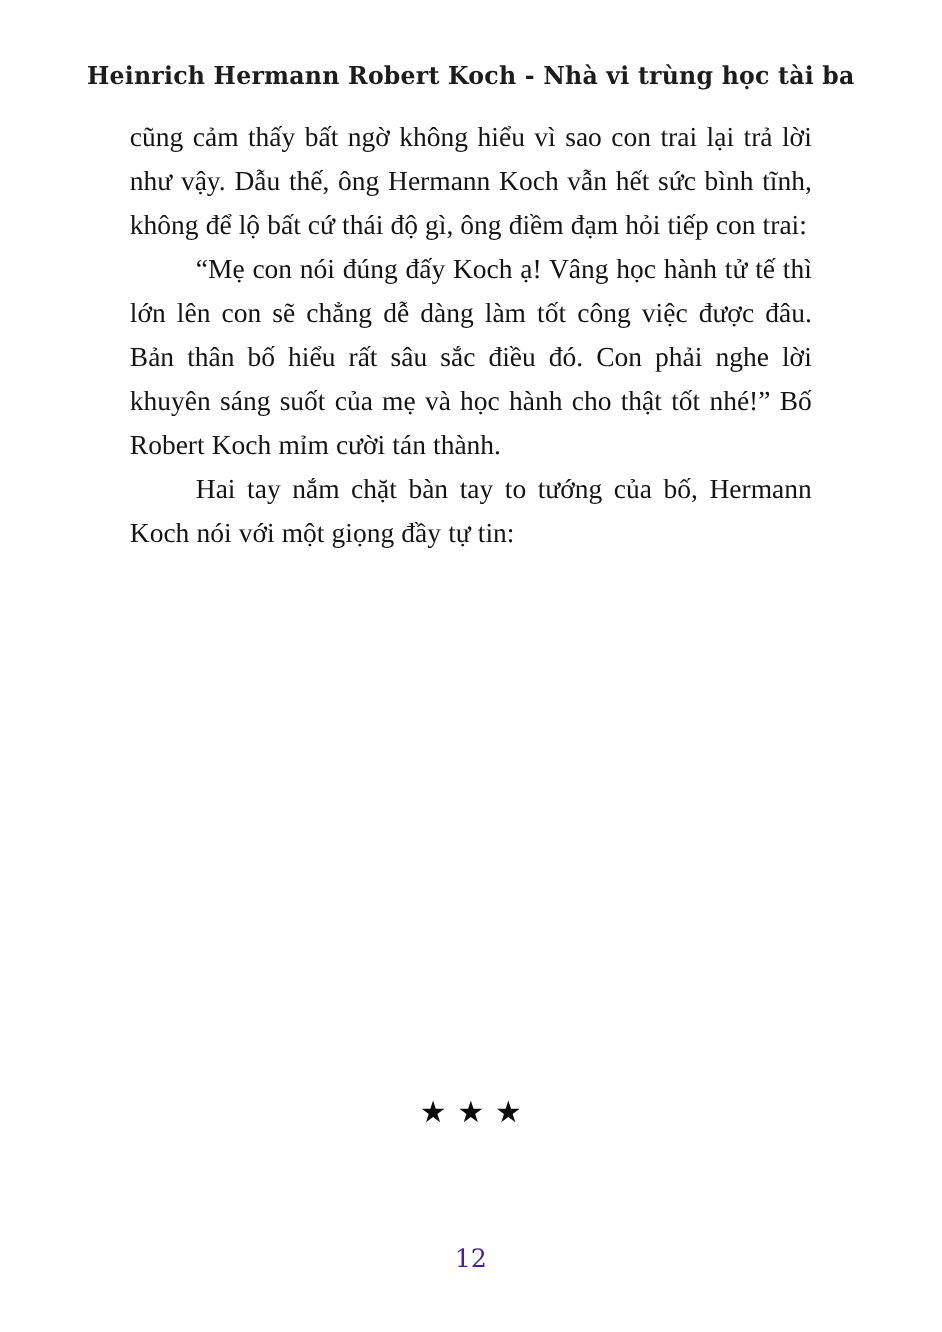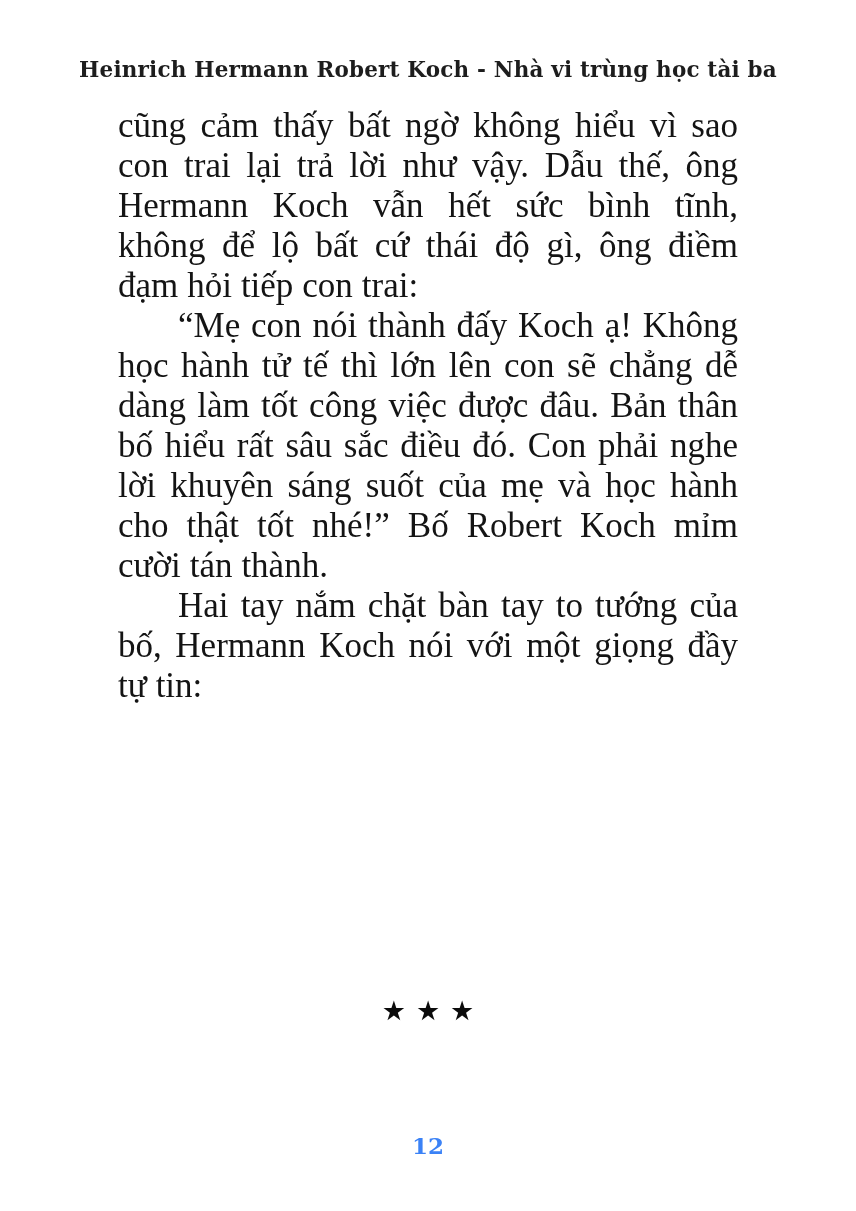--- a/index.html
+++ b/index.html
@@ -39,21 +39,21 @@
   
   .body-text {
     position: absolute;
     top: 106px;
     left: 118px;
     width: 620px;
   }
 
   .para {
     margin: 0;
-    font-size: 35px;
+    font-size: 25px;
     line-height: 40px;
     text-align: justify;
     text-justify: inter-word;
     text-indent: 60px;
     hyphens: none;
     word-spacing: 0.2px;
   }
 
   .para.no-indent {
     text-indent: 0;
@@ -79,41 +79,41 @@
   }
 
   
   .folio {
     position: absolute;
     top: 1132px;
     left: 0;
     width: 856px;
     text-align: center;
     font-family: "DejaVu Serif", "Liberation Serif", serif;
-    font-weight: 700;
+    font-weight: 400;
     font-size: 23px;
-    color: #3b82f6;
+    color: #4c1d95;
   }
 </style>
 </head>
 <body>
 
 <div class="page">
 
   <div class="running-header">Heinrich Hermann Robert Koch - Nhà vi trùng học tài ba</div>
 
   <div class="body-text">
 
     <p class="para no-indent">cũng cảm thấy bất ngờ không hiểu vì sao con trai lại trả lời như vậy. Dẫu thế, ông Hermann Koch vẫn hết sức bình tĩnh, không để lộ bất cứ thái độ gì, ông điềm đạm hỏi tiếp con trai:</p>
 
 
 
 
 
-    <p class="para">“Mẹ con nói thành đấy Koch ạ! Không học hành tử tế thì lớn lên con sẽ chẳng dễ dàng làm tốt công việc được đâu. Bản thân bố hiểu rất sâu sắc điều đó. Con phải nghe lời khuyên sáng suốt của mẹ và học hành cho thật tốt nhé!” Bố Robert Koch mỉm cười tán thành.</p>
+    <p class="para">“Mẹ con nói đúng đấy Koch ạ! Vâng học hành tử tế thì lớn lên con sẽ chẳng dễ dàng làm tốt công việc được đâu. Bản thân bố hiểu rất sâu sắc điều đó. Con phải nghe lời khuyên sáng suốt của mẹ và học hành cho thật tốt nhé!” Bố Robert Koch mỉm cười tán thành.</p>
 
     <p class="para">Hai tay nắm chặt bàn tay to tướng của bố, Hermann Koch nói với một giọng đầy tự tin:</p>
 
 
   </div>
 
   <div class="divider">★★★</div>
 
   <div class="folio">12</div>
 

